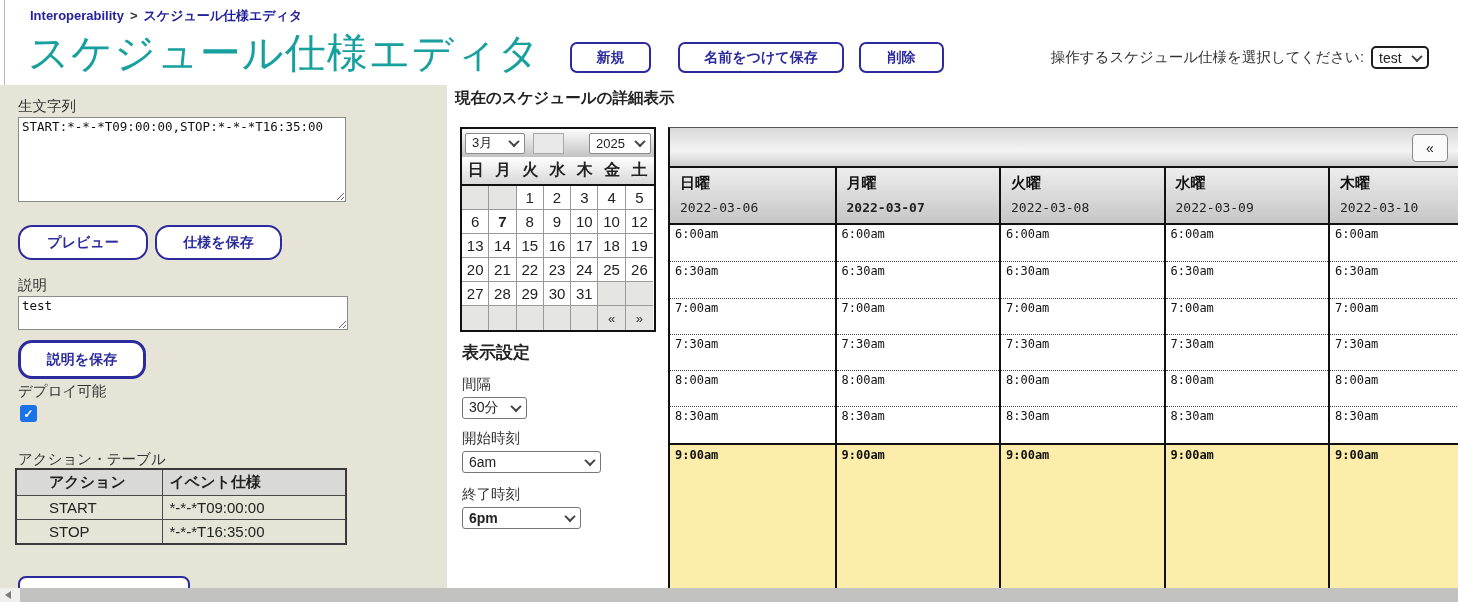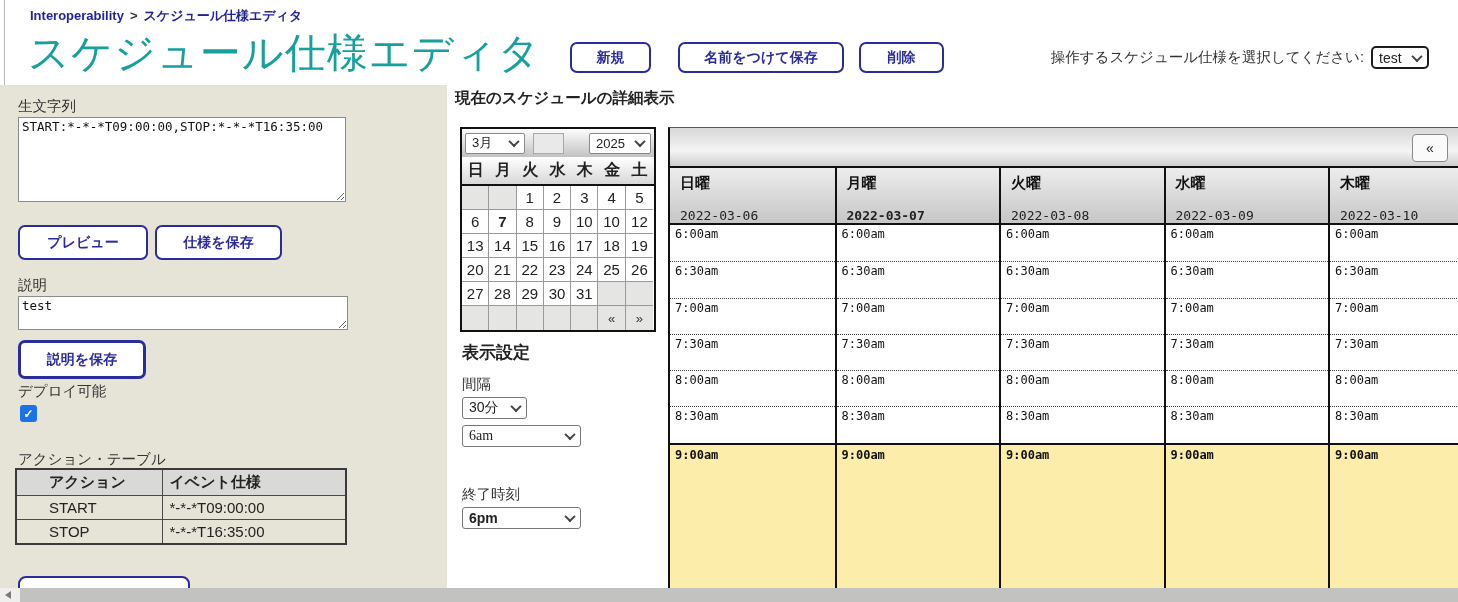--- a/index.html
+++ b/index.html
@@ -24,21 +24,21 @@
   .spec-select-wrap .lbl { font-size:14.5px; color:#333; }
   .selectbox { background:#fff; display:inline-flex; align-items:center; justify-content:space-between; padding:0 6px; cursor:pointer; }
   .chev { width:8px; height:8px; border-right:2px solid #444; border-bottom:2px solid #444; transform:rotate(45deg) translate(-1px,-1px); flex:none; }
   .spec-select { border:2px solid #1d1d1d; border-radius:5px; width:58px; height:23px; font-size:14px; }
 
   
   .left-panel { position:absolute; left:0; top:85px; width:447px; height:517px; background:#e6e4d7; }
   .lp-label { position:absolute; left:18px; font-size:14.5px; color:#333; }
   .lp-textarea { position:absolute; left:18px; background:#fff; border:1px solid #8b8b8b; font-family:"DejaVu Sans Mono", monospace;
                  font-size:12.5px; padding:1px 3px; resize:both; color:#111; }
-  .lp-btn { position:absolute; background:#fff; border:2px solid #2b2b9e; border-radius:7px; color:#2b2b9e;
+  .lp-btn { position:absolute; background:#fff; border:2px solid #2b2b9e; border-radius:14px; color:#2b2b9e;
             font-weight:bold; font-size:14px; display:flex; align-items:center; justify-content:center; cursor:pointer; }
   .checkbox { position:absolute; left:20px; width:17px; height:17px; background:#1a73e8; border-radius:3px;
               display:flex; align-items:center; justify-content:center; cursor:pointer; }
   .checkbox::after { content:"✓"; color:#fff; font-size:12px; font-weight:bold; }
   .action-table { position:absolute; left:15px; top:383px; width:332px; border-collapse:collapse; font-size:15px; }
   .action-table th, .action-table td { border:1px solid #4a4a4a; padding:3px 7px; text-align:left; }
   .action-table th { background:#d9d9d8; font-weight:bold; }
   .action-table { border:2px solid #3a3a3a; }
   .action-table .c1 { width:146px;padding-left:32px; }
   .partial-btn { position:absolute; left:18px; top:491px; width:172px; height:40px; background:#fff;
@@ -61,36 +61,36 @@
   .cal-cell:last-child { border-right:none; }
   .cal-row:last-child .cal-cell { border-bottom:none; }
   .cal-cell.empty { background:#e5e5e3; cursor:default; }
   .cal-cell.selected { font-weight:bold; }
   .cal-cell.nav { background:#e5e5e3; font-size:13px; color:#333; cursor:pointer; }
 
   .ds-heading { position:absolute; left:462px; top:341px; font-size:17px; font-weight:bold; }
   .ds-label { position:absolute; left:462px; font-size:14.5px; color:#333; }
   .ds-select { position:absolute; left:462px; border:1px solid #767676; border-radius:3px; height:22px; font-size:14px; }
   #sel-interval { top:397px; width:65px; }
-  #sel-start { top:425px; width:119px;font-family:Liberation Serif, serif; }
+  #sel-start { top:451px; width:139px; }
   #sel-end { top:507px; width:119px;font-weight:bold; }
   #lbl-interval { top:375px; } #lbl-start { top:429px; } #lbl-end { top:485px; }
 
   
   .week-view { position:absolute; left:668px; top:127px; width:790px; height:461px; display:flex; flex-direction:column;
                border-left:2px solid #111; border-top:1px solid #555; }
   .wk-toolbar { height:40px; flex:none; background:linear-gradient(#d8d8d8,#f4f4f4 60%,#cfcfcf); border-bottom:2px solid #111; position:relative; }
   .wk-back { position:absolute; right:10px; top:6px; width:36px; height:28px; background:#fafafa; border:1px solid #8a8a8a;
              border-radius:4px; display:flex; align-items:center; justify-content:center; font-size:14px; color:#222; cursor:pointer; }
   .wk-cols { flex:1; display:flex; overflow:hidden; }
   .wk-col { flex:0 0 164.5px; display:flex; flex-direction:column; }
   .wk-col + .wk-col { border-left:2px solid #111; }
   .wk-head { height:57px; flex:none; background:linear-gradient(#ededed,#c6c6c6); border-bottom:2px solid #111; padding:6px 0 0 10px; }
   .wk-day { font-size:15px; font-weight:bold; color:#111; }
-  .wk-date { font-size:13px; color:#222; margin-top:15px; font-family:"DejaVu Sans Mono", monospace; }
+  .wk-date { font-size:13px; color:#222; margin-top:7px; font-family:"DejaVu Sans Mono", monospace; }
   .wk-col.selected .wk-date { font-weight:bold; }
   .wk-row { height:36.3px; flex:none; background:#fff; padding:2px 0 0 5px; font-family:"DejaVu Sans Mono", monospace; font-size:12px; color:#111; }
   .wk-row + .wk-row { border-top:1px dotted #444; }
   .wk-active { flex:1; background:#fcedaa; border-top:2px solid #111; padding:3px 0 0 5px;
                font-family:"DejaVu Sans Mono", monospace; font-size:12px; font-weight:bold; color:#111; }
 
   
   .hscrollbar { position:absolute; left:0; bottom:0; width:1458px; height:14px; background:#f0efee; z-index:10; }
   .hscroll-thumb { position:absolute; left:20px; top:0; right:0; height:14px; background:#c2c2c0; }
   .hscroll-arrow { position:absolute; left:5px; top:3px; width:0; height:0;

